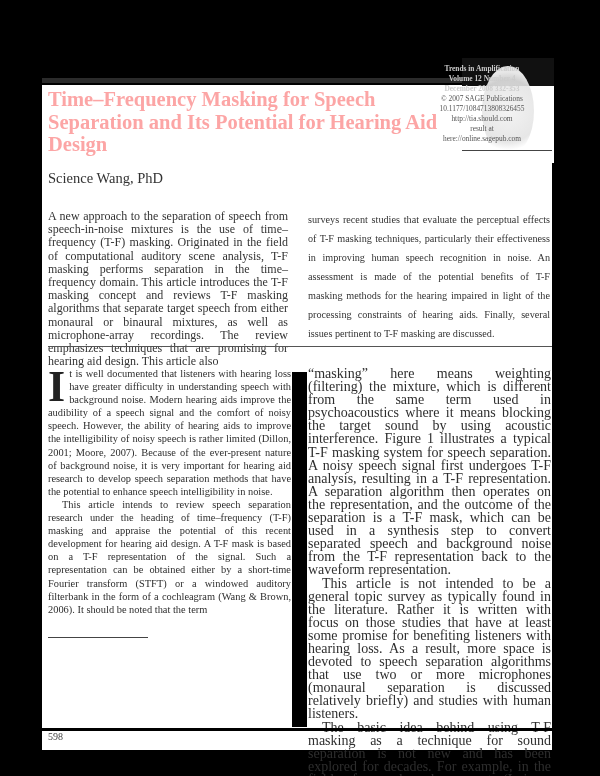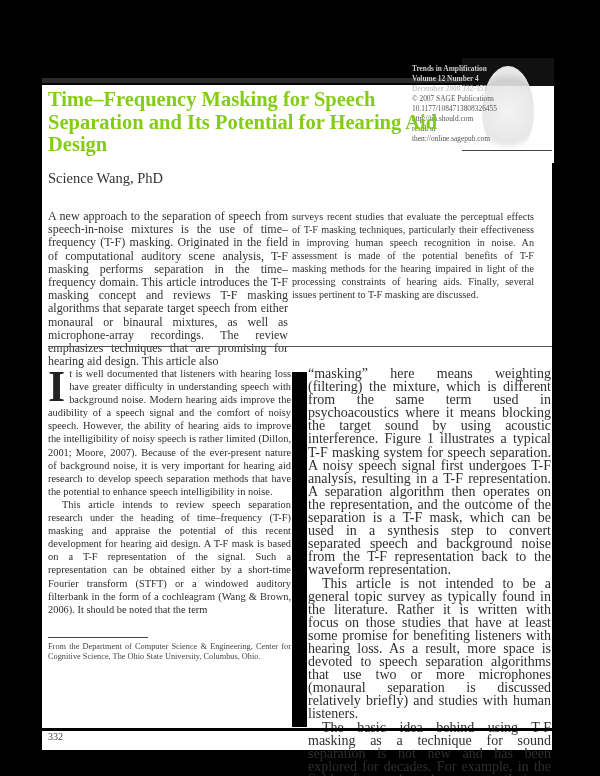--- a/index.html
+++ b/index.html
@@ -4,29 +4,29 @@
 <style>
   html, body { margin:0; padding:0; }
   body { width:600px; height:776px; background:#000; position:relative; overflow:hidden;
          font-family:"Liberation Serif","DejaVu Serif",serif; color:#2a2a2a; }
   .page { position:absolute; left:42px; top:85px; width:510px; height:665px; background:#fff; }
   .topbar { position:absolute; left:42px; top:78px; width:420px; height:5px; background:#2b2b2b; }
   .pub-box { position:absolute; left:462px; top:58px; width:92px; height:105px; background:#fff; }
   .pub-box .dark { position:absolute; left:0; top:0; width:92px; height:28px; background:#111; }
   .pub-box .emblem { position:absolute; left:20px; top:8px; width:52px; height:90px; border-radius:50%;
                      background:radial-gradient(circle, #f2f2f2 0%, #e4e4e4 60%, #fff 75%); opacity:.9; }
-  .pub-lines { position:absolute; right:48px; top:64px; text-align:left; font-size:7.4px; line-height:10px; color:#555; width:140px; }
+  .pub-lines { position:absolute; right:48px; top:64px; text-align:center; font-size:7.4px; line-height:10px; color:#555; width:140px; }
   .pub-lines .hd { color:#ccc; font-weight:bold; }
   .pub-rule { position:absolute; left:462px; top:150px; width:90px; height:1px; background:#444; }
 
-  .title { position:absolute; left:48px; top:88px; width:400px; font-size:20.5px; line-height:22.5px; font-weight:bold; color:#84cc16; }
+  .title { position:absolute; left:48px; top:88px; width:400px; font-size:20.5px; line-height:22.5px; font-weight:bold; color:#fca5a5; }
   .author { position:absolute; left:48px; top:170px; font-size:14.5px; color:#333; }
 
   .abstract-left { position:absolute; left:48px; top:210px; width:240px; font-size:12px; line-height:13.2px; text-align:justify; color:#333; }
-  .abstract-right { position:absolute; left:292px; top:210px; width:242px; font-size:10.2px; line-height:13px; text-align:justify; color:#333; }
+  .abstract-right { position:absolute; left:308px; top:210px; width:242px; font-size:10.2px; line-height:19px; text-align:justify; color:#333; }
   .keywords { margin-top:7px; }
   .keywords b { font-weight:bold; }
   .abs-rule { position:absolute; left:48px; top:346px; width:504px; height:1px; background:#555; }
 
   .body-left { position:absolute; left:48px; top:367px; width:243px; font-size:10.4px; line-height:13.1px; text-align:justify; color:#2e2e2e; }
   .body-right { position:absolute; left:308px; top:367px; width:243px; font-size:14px; line-height:13.1px; text-align:justify; color:#2e2e2e; }
   .body-left p, .body-right p { margin:0; }
   .indent { text-indent:14px; }
   .dropcap { float:left; font-size:44px; line-height:36px; font-weight:bold; margin:2px 4px 0 0; color:#222; }
   .gutter-bar { position:absolute; left:292px; top:372px; width:15px; height:355px; background:#000; }
@@ -47,21 +47,21 @@
   <div class="emblem"></div>
 </div>
 <div class="pub-lines">
   <div class="hd">Trends in Amplification</div>
   <div class="hd">Volume 12 Number 4</div>
   <div class="hd">December 2008 332-353</div>
   <div>© 2007 SAGE Publications</div>
   <div>10.1177/1084713808326455</div>
   <div>http://tia.should.com</div>
   <div>result at</div>
-  <div>then://online.sagepub.com</div>
+  <div>here://online.sagepub.com</div>
 </div>
 <div class="pub-rule"></div>
 
 <div class="title">Time–Frequency Masking for Speech Separation and Its Potential for Hearing Aid Design</div>
 <div class="author">Science Wang, PhD</div>
 
 <div class="abstract-left">A new approach to the separation of speech from speech-in-noise mixtures is the use of time–frequency (T-F) masking. Originated in the field of computational auditory scene analysis, T-F masking performs separation in the time–frequency domain. This article introduces the T-F masking concept and reviews T-F masking algorithms that separate target speech from either monaural or binaural mixtures, as well as microphone-array recordings. The review emphasizes techniques that are promising for hearing aid design. This article also</div>
 <div class="abstract-right">
   <div>surveys recent studies that evaluate the perceptual effects of T-F masking techniques, particularly their effectiveness in improving human speech recognition in noise. An assessment is made of the potential benefits of T-F masking methods for the hearing impaired in light of the processing constraints of hearing aids. Finally, several issues pertinent to T-F masking are discussed.</div>
 </div>
@@ -75,17 +75,16 @@
 <div class="gutter-bar"></div>
 
 <div class="body-right">
   <p>“masking” here means weighting (filtering) the mixture, which is different from the same term used in psychoacoustics where it means blocking the target sound by using acoustic interference. Figure 1 illustrates a typical T-F masking system for speech separation. A noisy speech signal first undergoes T-F analysis, resulting in a T-F representation. A separation algorithm then operates on the representation, and the outcome of the separation is a T-F mask, which can be used in a synthesis step to convert separated speech and background noise from the T-F representation back to the waveform representation.</p>
   <p class="indent">This article is not intended to be a general topic survey as typically found in the literature. Rather it is written with focus on those studies that have at least some promise for benefiting listeners with hearing loss. As a result, more space is devoted to speech separation algorithms that use two or more microphones (monaural separation is discussed relatively briefly) and studies with human listeners.</p>
   <p class="indent">The basic idea behind using T-F masking as a technique for sound separation is not new and has been explored for decades. For example, in the field of speech enhancement (Loizou, 2007), the classical Wiener filter can be viewed as a T-F mask where each T-F unit (element) of the mask represents the ratio of target energy to mixture energy within the unit, and so can the commonly</p>
 </div>
 
 <div class="fn-rule"></div>
 <div class="footnotes">
-  <p>From the Department of Computer Science &amp; Engineering, Center for Cognitive Science, The Ohio State University, Columbus, Ohio.</p>
 </div>
 
 <div class="bottom-rule"></div>
-<div class="pagenum">332</div>
+<div class="pagenum">598</div>
 
 </body></html>

